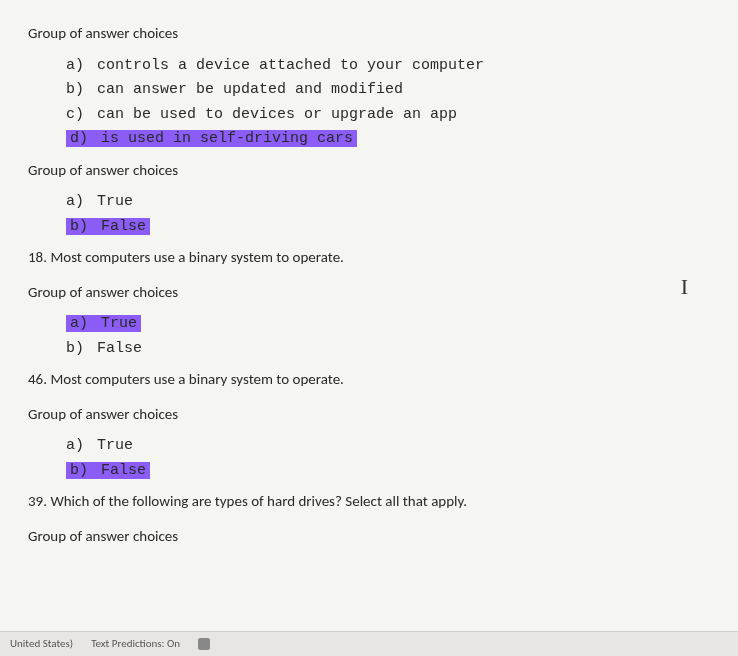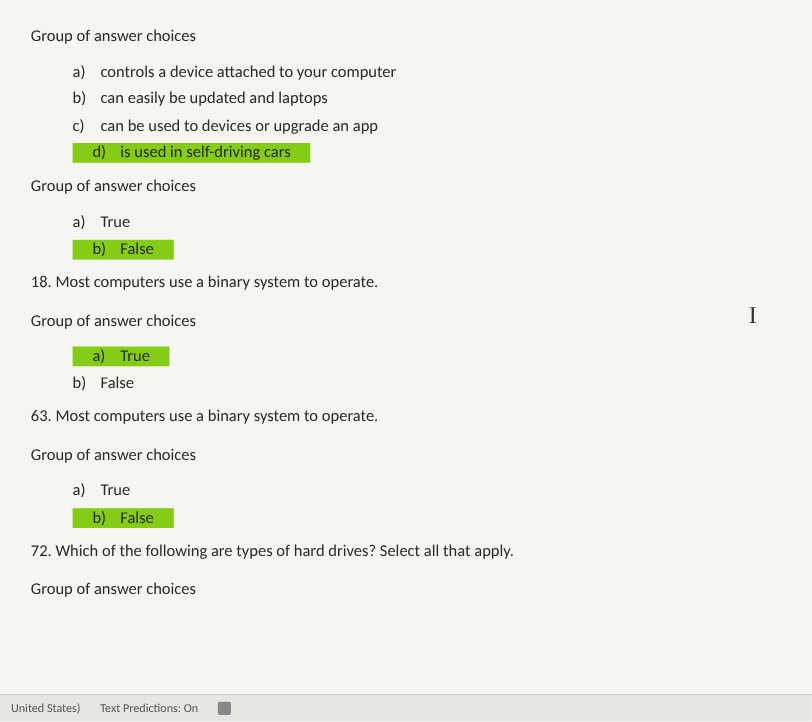--- a/index.html
+++ b/index.html
@@ -31,28 +31,29 @@
     .group-label {
       margin-bottom: 10px;
       margin-top: 4px;
     }
     .choices {
       padding-left: 38px;
       margin-bottom: 8px;
     }
     .choice {
       margin-bottom: 2px;
+      font-family: Liberation Mono, monospace;
     }
     .choice-letter {
       display: inline-block;
       min-width: 22px;
     }
     .highlight {
-      background-color: #84cc16;
-      padding: 0 18px;
+      background-color: #8b5cf6;
+      padding: 0 4px;
     }
     .blank {
       display: inline-block;
       border-bottom: 1px solid #333;
       width: 50px;
       margin: 0 4px;
     }
     .cursor-mark {
       position: absolute;
       right: 50px;
@@ -91,42 +92,42 @@
       height: 14px;
     }
   </style>
 </head>
 <body>
 
 <div id="doc-body">
     <div class="group-label">Group of answer choices</div>
     <div class="choices">
       <div class="choice"><span class="choice-letter">a)</span><span> controls a device attached to your computer</span></div>
-      <div class="choice"><span class="choice-letter">b)</span><span> can easily be updated and laptops</span></div>
+      <div class="choice"><span class="choice-letter">b)</span><span> can answer be updated and modified</span></div>
       <div class="choice"><span class="choice-letter">c)</span><span> can be used to devices or upgrade an app</span></div>
       <div class="choice"><span class="highlight"><span class="choice-letter">d)</span><span> is used in self-driving cars</span></span></div>
     </div>
     <div class="group-label">Group of answer choices</div>
     <div class="choices">
       <div class="choice"><span class="choice-letter">a)</span><span> True</span></div>
       <div class="choice"><span class="highlight"><span class="choice-letter">b)</span><span> False</span></span></div>
     </div>
     <div class="question-line"><span class="question-number">18. </span><span class="question-text">Most computers use a binary system to operate.</span></div>
     <div class="group-label">Group of answer choices</div>
     <div class="choices">
       <div class="choice"><span class="highlight"><span class="choice-letter">a)</span><span> True</span></span></div>
       <div class="choice"><span class="choice-letter">b)</span><span> False</span></div>
     </div>
-    <div class="question-line"><span class="question-number">63. </span><span class="question-text">Most computers use a binary system to operate.</span></div>
+    <div class="question-line"><span class="question-number">46. </span><span class="question-text">Most computers use a binary system to operate.</span></div>
     <div class="group-label">Group of answer choices</div>
     <div class="choices">
       <div class="choice"><span class="choice-letter">a)</span><span> True</span></div>
       <div class="choice"><span class="highlight"><span class="choice-letter">b)</span><span> False</span></span></div>
     </div>
-    <div class="question-line"><span class="question-number">72. </span><span class="question-text">Which of the following are types of hard drives? Select all that apply.</span></div>
+    <div class="question-line"><span class="question-number">39. </span><span class="question-text">Which of the following are types of hard drives? Select all that apply.</span></div>
     <div class="group-label">Group of answer choices</div>
     <div class="choices"></div>
   </div>
 
 <div class="cursor-mark">I</div>
 
 <div class="status-bar">
   <span class="status-item">United States)</span>
   <span class="status-item">Text Predictions: On</span>
   <span class="status-item">

